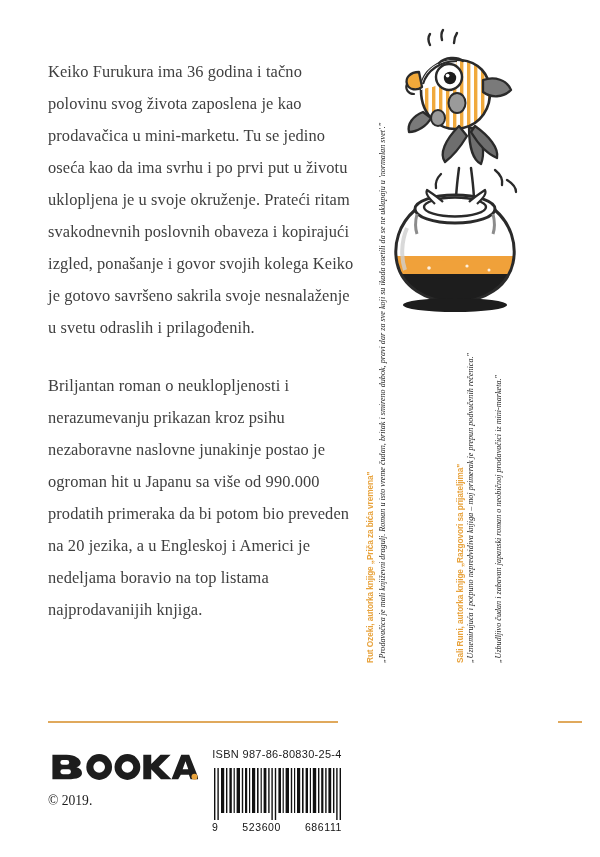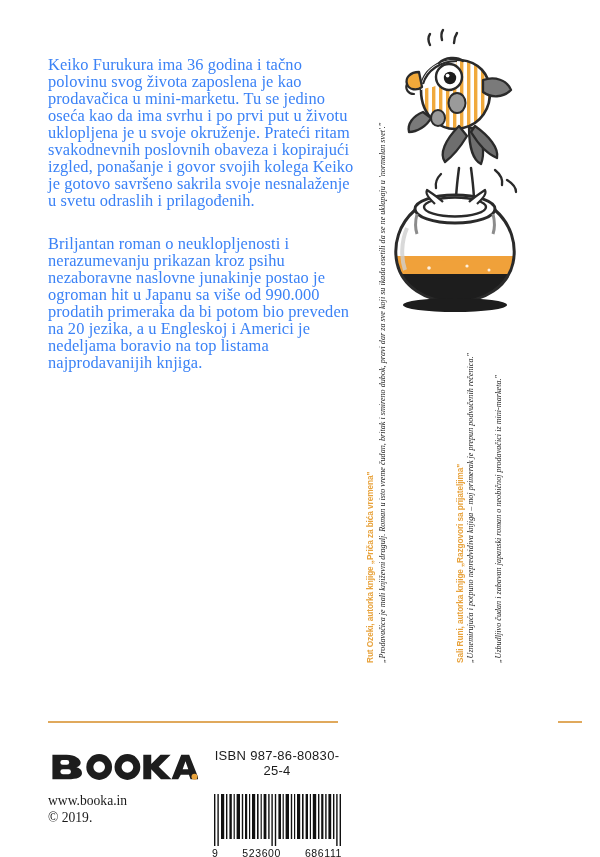--- a/index.html
+++ b/index.html
@@ -15,23 +15,23 @@
 
   
   .blurb{
     position:absolute;
     left:48px; top:56px;
     width:312px;
   }
   .blurb p{
     margin:0 0 26px 0;
     font-size:16.4px;
-    line-height:17px;
+    line-height:32px;
     letter-spacing:0.1px;
-    color:#3b82f6;
+    color:#404040;
   }
 
   
   .illo{
     position:absolute;
     left:383px; top:28px;
     width:165px; height:300px;
   }
   .illo svg{display:block;width:100%;height:100%;}
 
@@ -108,25 +108,25 @@
 
   
   .barcode{
     position:absolute;
     left:211px; top:748px;
     width:132px;
   }
   .isbn-label{
     display:block;
     font-family:"Liberation Sans", sans-serif;
-    font-size:13px;
+    font-size:11px;
     letter-spacing:0.3px;
     color:#1b1b1b;
     text-align:center;
-    margin-bottom:16px;
+    margin-bottom:8px;
   }
   .bars{
     height:52px;
     width:132px;
     display:block;
   }
   .bars svg{display:block;width:132px;height:52px;}
   .barcode-digits{
     display:flex;
     justify-content:space-between;
@@ -273,21 +273,20 @@
         <circle cx="90" cy="17" r="6.6" fill="#ffffff"></circle>
 
         <path d="M108,3 h9 v10.5 l10.5,-10.5 h11.5 l-13.5,13.6 14.5,14.4 h-12 l-11,-11.4 V31 h-9 Z" fill="#1d1d1d"></path>
 
         <path d="M140,31 L151,3 h9 l11,28 h-9.4 l-1.9,-5.2 h-9.2 L147.6,31 Z
                  M152.6,19.6 h6.4 l-3.2,-9 Z" fill="#1d1d1d"></path>
 
         <circle cx="166" cy="28" r="3.4" fill="#e8a33d"></circle>
       </svg>
     </span>
-    <span class="pub-line">www.booka.in</span>
     <span class="pub-line">© 2019.</span>
   </div>
 
   <div class="barcode">
     <span class="isbn-label">ISBN  987-86-80830-25-4</span>
     <span class="bars">
       <svg viewBox="0 0 132 52" xmlns="http://www.w3.org/2000/svg">
         <rect width="132" height="52" fill="#ffffff"></rect>
         <g fill="#111111">
           <rect x="3" y="0" width="1.4" height="52"></rect>

